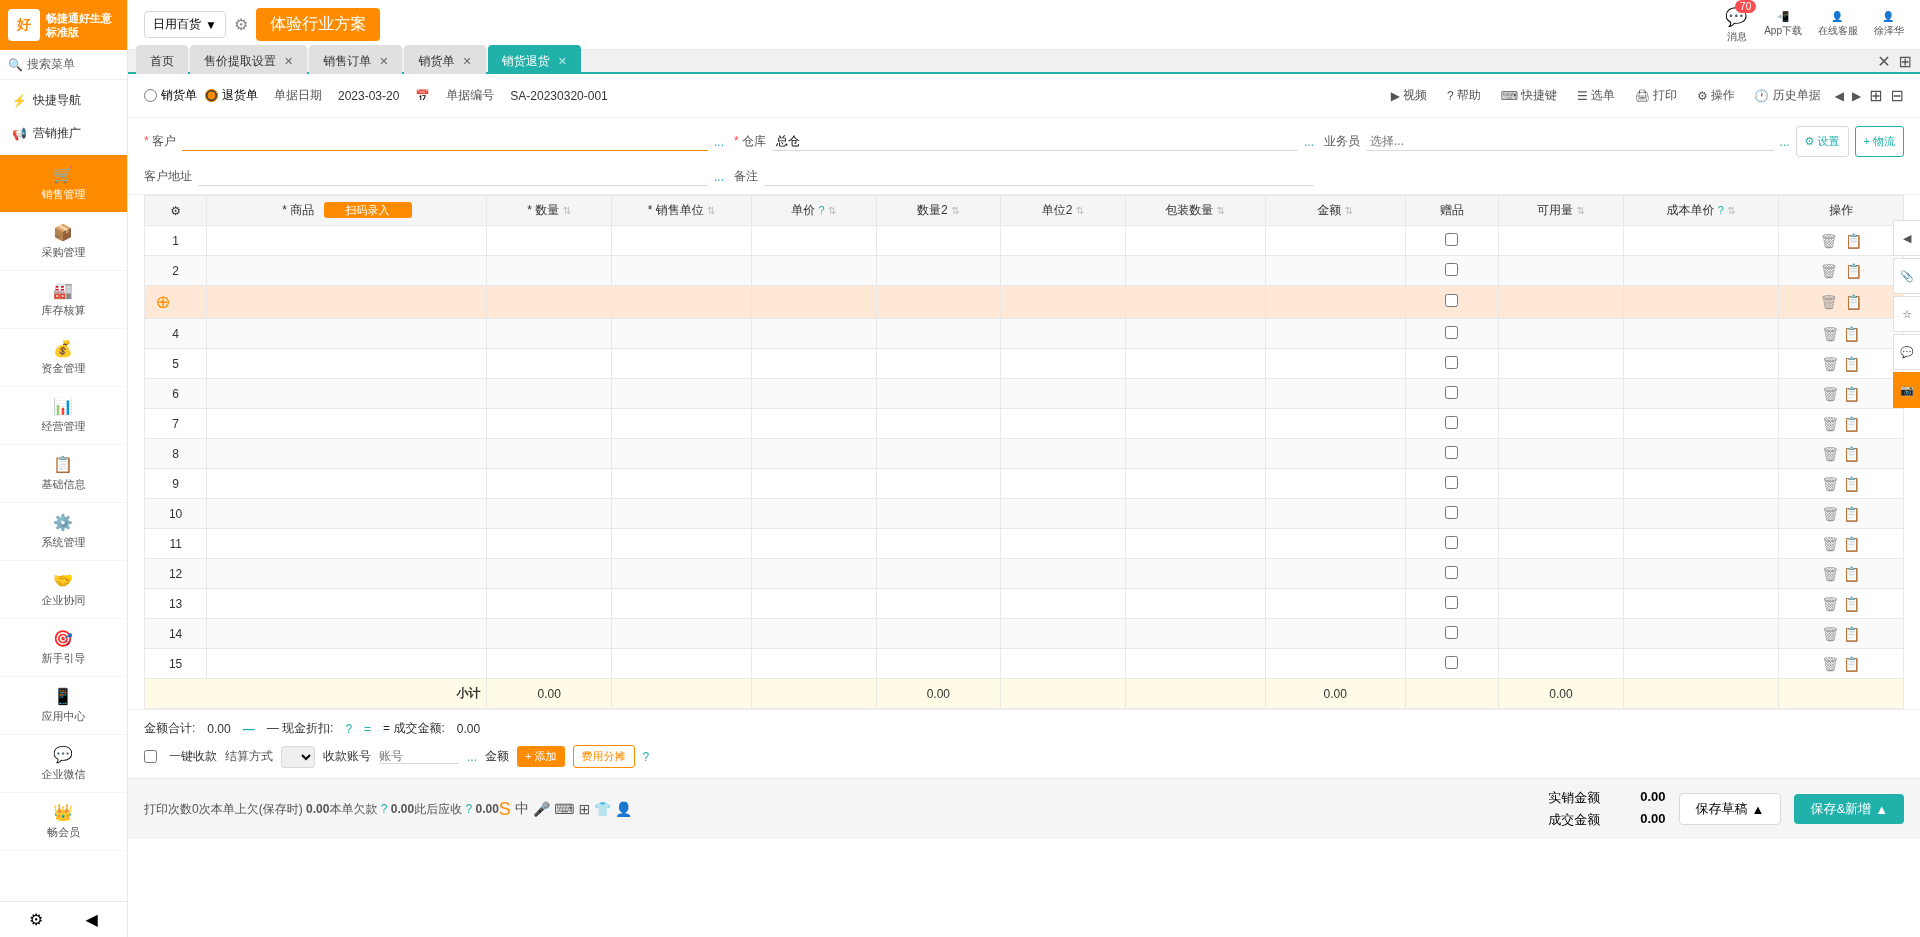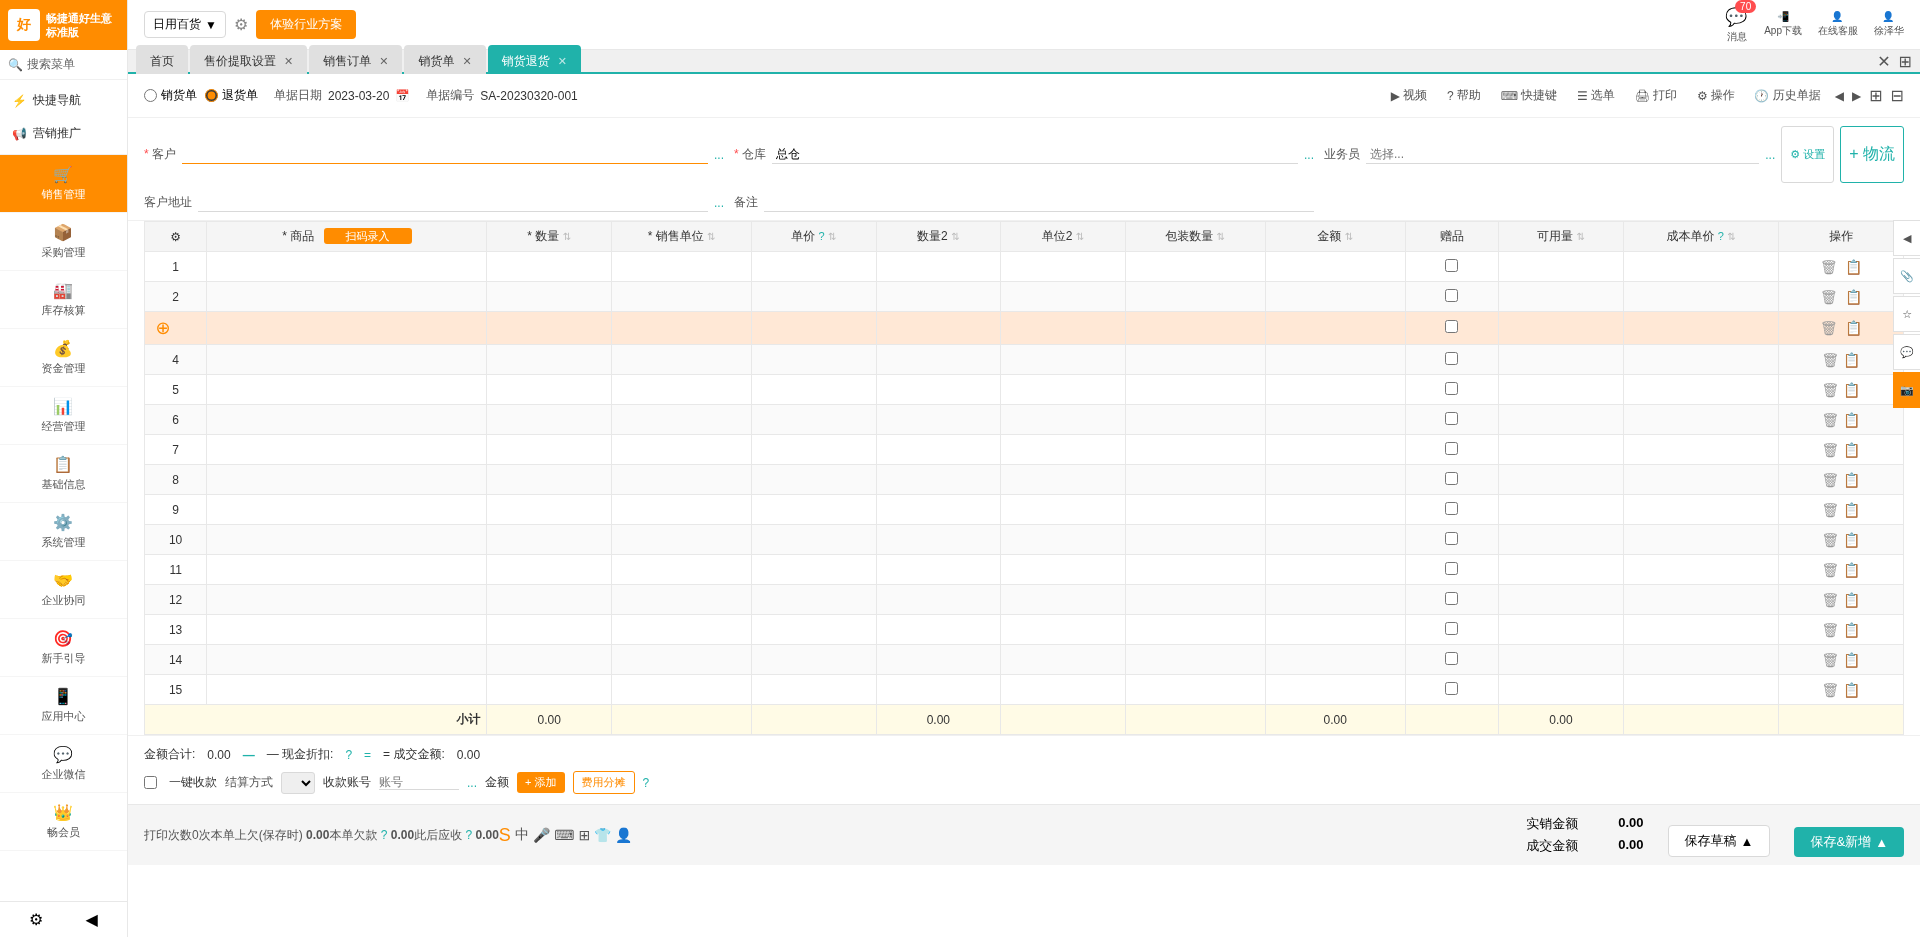--- a/index.html
+++ b/index.html
@@ -19,40 +19,40 @@
     .sidebar-menu-item .menu-icon { font-size: 16px; }
     .sidebar-footer { display: flex; align-items: center; justify-content: space-around; padding: 8px; border-top: 1px solid #e8e8e8; }
 
     
     .main { flex: 1; display: flex; flex-direction: column; overflow: hidden; }
 
     
     .topbar { background: #fff; height: 50px; display: flex; align-items: center; justify-content: space-between; padding: 0 16px; border-bottom: 1px solid #e8e8e8; }
     .topbar-left { display: flex; align-items: center; gap: 8px; }
     .topbar-select { border: 1px solid #d9d9d9; border-radius: 4px; padding: 4px 8px; font-size: 12px; display: flex; align-items: center; gap: 4px; cursor: pointer; background: white; }
-    .topbar-btn { background: #ff8c00; color: white; border: none; border-radius: 4px; padding: 6px 14px; font-size: 12px; cursor: pointer; }
+    .topbar-btn { background: #ff8c00; color: white; border: none; border-radius: 4px; padding: 6px 14px; font-size: 16px; cursor: pointer; }
     .topbar-right { display: flex; align-items: center; gap: 16px; font-size: 12px; color: #555; }
     .topbar-right .msg-icon { position: relative; }
     .badge { background: #ff4d4f; color: white; border-radius: 10px; padding: 1px 5px; font-size: 10px; position: absolute; top: -6px; right: -8px; }
 
     
     .tabbar { background: #f0f0f0; display: flex; align-items: center; padding: 0 8px; border-bottom: 2px solid #20b2aa; height: 24px; }
     .tab { padding: 8px 14px; font-size: 12px; cursor: pointer; color: #333; display: flex; align-items: center; gap: 4px; border-radius: 4px 4px 0 0; margin-right: 2px; background: #e0e0e0; }
     .tab.active { background: #20b2aa; color: white; }
     .tab .tab-close { margin-left: 4px; font-size: 11px; opacity: 0.7; }
 
     
     .content { flex: 1; background: #fff; overflow-y: auto; padding: 0; }
 
     
     .form-header { padding: 10px 16px; border-bottom: 1px solid #f0f0f0; display: flex; align-items: center; gap: 16px; flex-wrap: wrap; }
     .radio-group { display: flex; align-items: center; gap: 8px; }
     .radio-item { display: flex; align-items: center; gap: 4px; cursor: pointer; }
     .radio-item input[type=radio] { accent-color: #ff8c00; }
-    .form-field { display: flex; align-items: center; gap: 6px; }
+    .form-field { display: flex; align-items: center; gap: 16px; }
     .form-label { color: #555; font-size: 12px; }
     .form-value { color: #333; font-size: 12px; font-weight: 500; }
     .form-actions { margin-left: auto; display: flex; align-items: center; gap: 8px; }
     .action-btn { display: flex; align-items: center; gap: 3px; font-size: 12px; color: #555; cursor: pointer; padding: 3px 6px; border-radius: 3px; }
 
     
     .table-container { padding: 0 16px; position: relative; }
     .data-table { width: 100%; border-collapse: collapse; font-size: 12px; }
     .data-table th { background: #f5f5f5; border: 1px solid #e8e8e8; padding: 6px 8px; text-align: center; font-weight: 500; color: #333; white-space: nowrap; }
     .data-table td { border: 1px solid #e8e8e8; padding: 4px 6px; text-align: center; height: 30px; color: #333; }
@@ -316,21 +316,21 @@
         <span class="field-label"><span style="color:#ff4d4f;">*</span> 仓库</span>
         <input class="field-input" value="总仓" style="">
         <span class="field-dots">...</span>
       </div>
       <div class="field-group">
         <span class="field-label">业务员</span>
         <input class="field-input" placeholder="选择..." style="">
         <span class="field-dots">...</span>
         <div style="margin-left:auto;display:flex;gap:6px;">
           <button style="border:1px solid #d9d9d9;background:white;border-radius:3px;padding:3px 8px;font-size:11px;cursor:pointer;color:#20b2aa;">⚙ 设置</button>
-          <button style="border:1px solid #20b2aa;background:white;border-radius:3px;padding:17px 8px;font-size:16px;cursor:pointer;color:#20b2aa;">+ 物流</button>
+          <button style="border:1px solid #20b2aa;background:white;border-radius:3px;padding:7px 8px;font-size:11px;cursor:pointer;color:#20b2aa;">+ 物流</button>
         </div>
       </div>
       <div class="field-group">
         <span class="field-label">客户地址</span>
         <input class="field-input" style="">
         <span class="field-dots">...</span>
       </div>
       <div class="field-group">
         <span class="field-label">备注</span>
         <input class="field-input" style="min-width: 200px;">
@@ -698,21 +698,21 @@
         <div class="bottom-icons">
           <span style="color:#ff8c00;font-size:18px;">S</span>
           <span style="cursor:pointer;font-size:14px;">中</span>
           <span style="cursor:pointer;font-size:14px;">🎤</span>
           <span style="cursor:pointer;font-size:14px;">⌨</span>
           <span style="cursor:pointer;font-size:14px;">⊞</span>
           <span style="cursor:pointer;font-size:14px;">👕</span>
           <span style="cursor:pointer;font-size:14px;">👤</span>
         </div>
       </div>
-      <div style="display:flex;align-items:flex-end;gap:24px;">
+      <div style="display:flex;align-items:center;gap:13px;">
         <div style="text-align:right;">
           <div style="display:flex;justify-content:space-between;gap:40px;font-size:13px;padding:2px 0;">
             <span>实销金额</span>
             <span style="font-weight:600;">0.00</span>
           </div>
           <div style="display:flex;justify-content:space-between;gap:40px;font-size:13px;padding:2px 0;">
             <span>成交金额</span>
             <span style="font-weight:600;">0.00</span>
           </div>
         </div>

